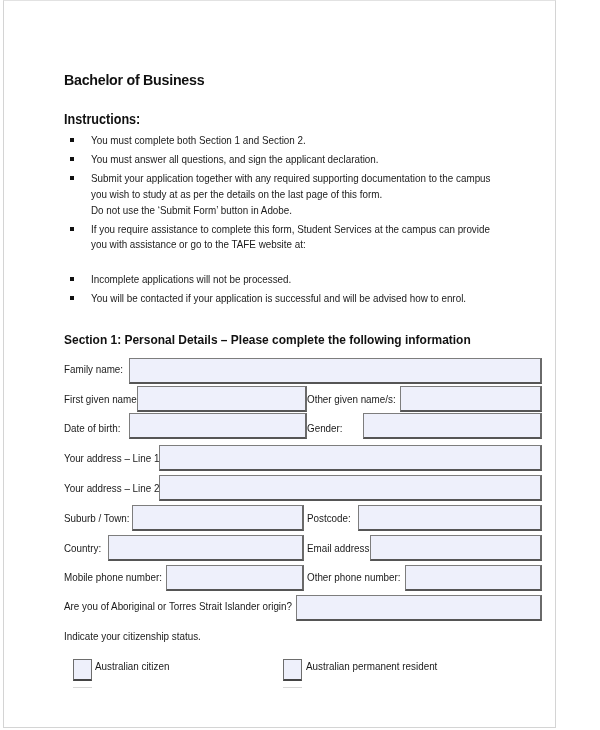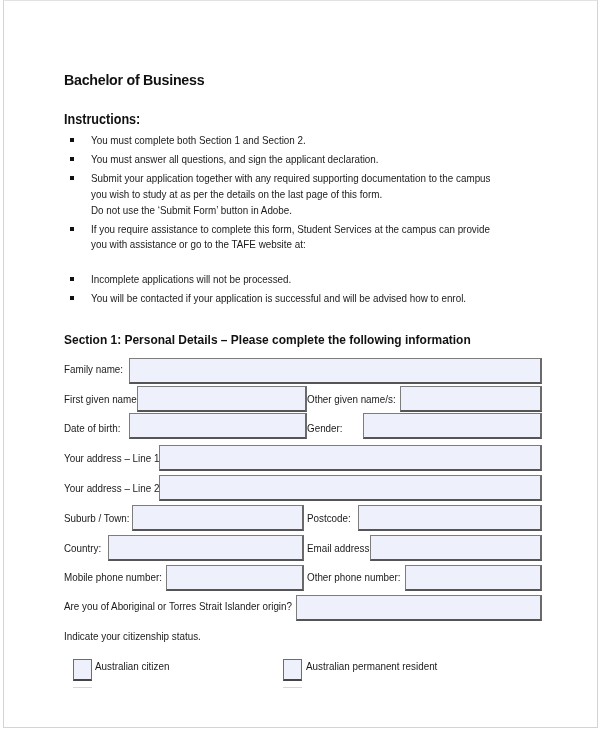--- a/index.html
+++ b/index.html
@@ -1,18 +1,18 @@
 <!DOCTYPE html>
 <html><head>
   <meta charset="utf-8">
   <style>
     html, body { margin: 0; padding: 0; background: #ffffff; }
     body { width: 600px; height: 730px; position: relative; overflow: hidden;
            font-family: "Liberation Sans", "DejaVu Sans", sans-serif; color: #111; }
-    .page { position: absolute; left: 3px; top: 0; width: 595px; height: 728px;
+    .page { position: absolute; left: 3px; top: 0; width: 553px; height: 728px;
             border-left: 1px solid #d4d4d4; border-right: 1px solid #d4d4d4;
             border-bottom: 1px solid #d4d4d4; border-top: 1px solid #e2e2e2; box-sizing: border-box; }
     .title { position: absolute; left: 60px; top: 70px; font-size: 15.5px; font-weight: bold;
              letter-spacing: -0.3px; transform: scaleX(0.92); transform-origin: left; }
     .subhead { position: absolute; left: 60px; top: 110px; font-size: 14px; font-weight: bold;
                transform: scaleX(0.9); transform-origin: left; }
     .bullet { position: absolute; left: 66px; width: 4px; height: 4px; background: #111; }
     .itext { position: absolute; left: 87px; font-size: 11.2px; line-height: 15px; white-space: nowrap;
              transform: scaleX(0.88); transform-origin: left; color: #1a1a1a; }
     .section { position: absolute; left: 60px; top: 331px; font-size: 13px; font-weight: bold;

